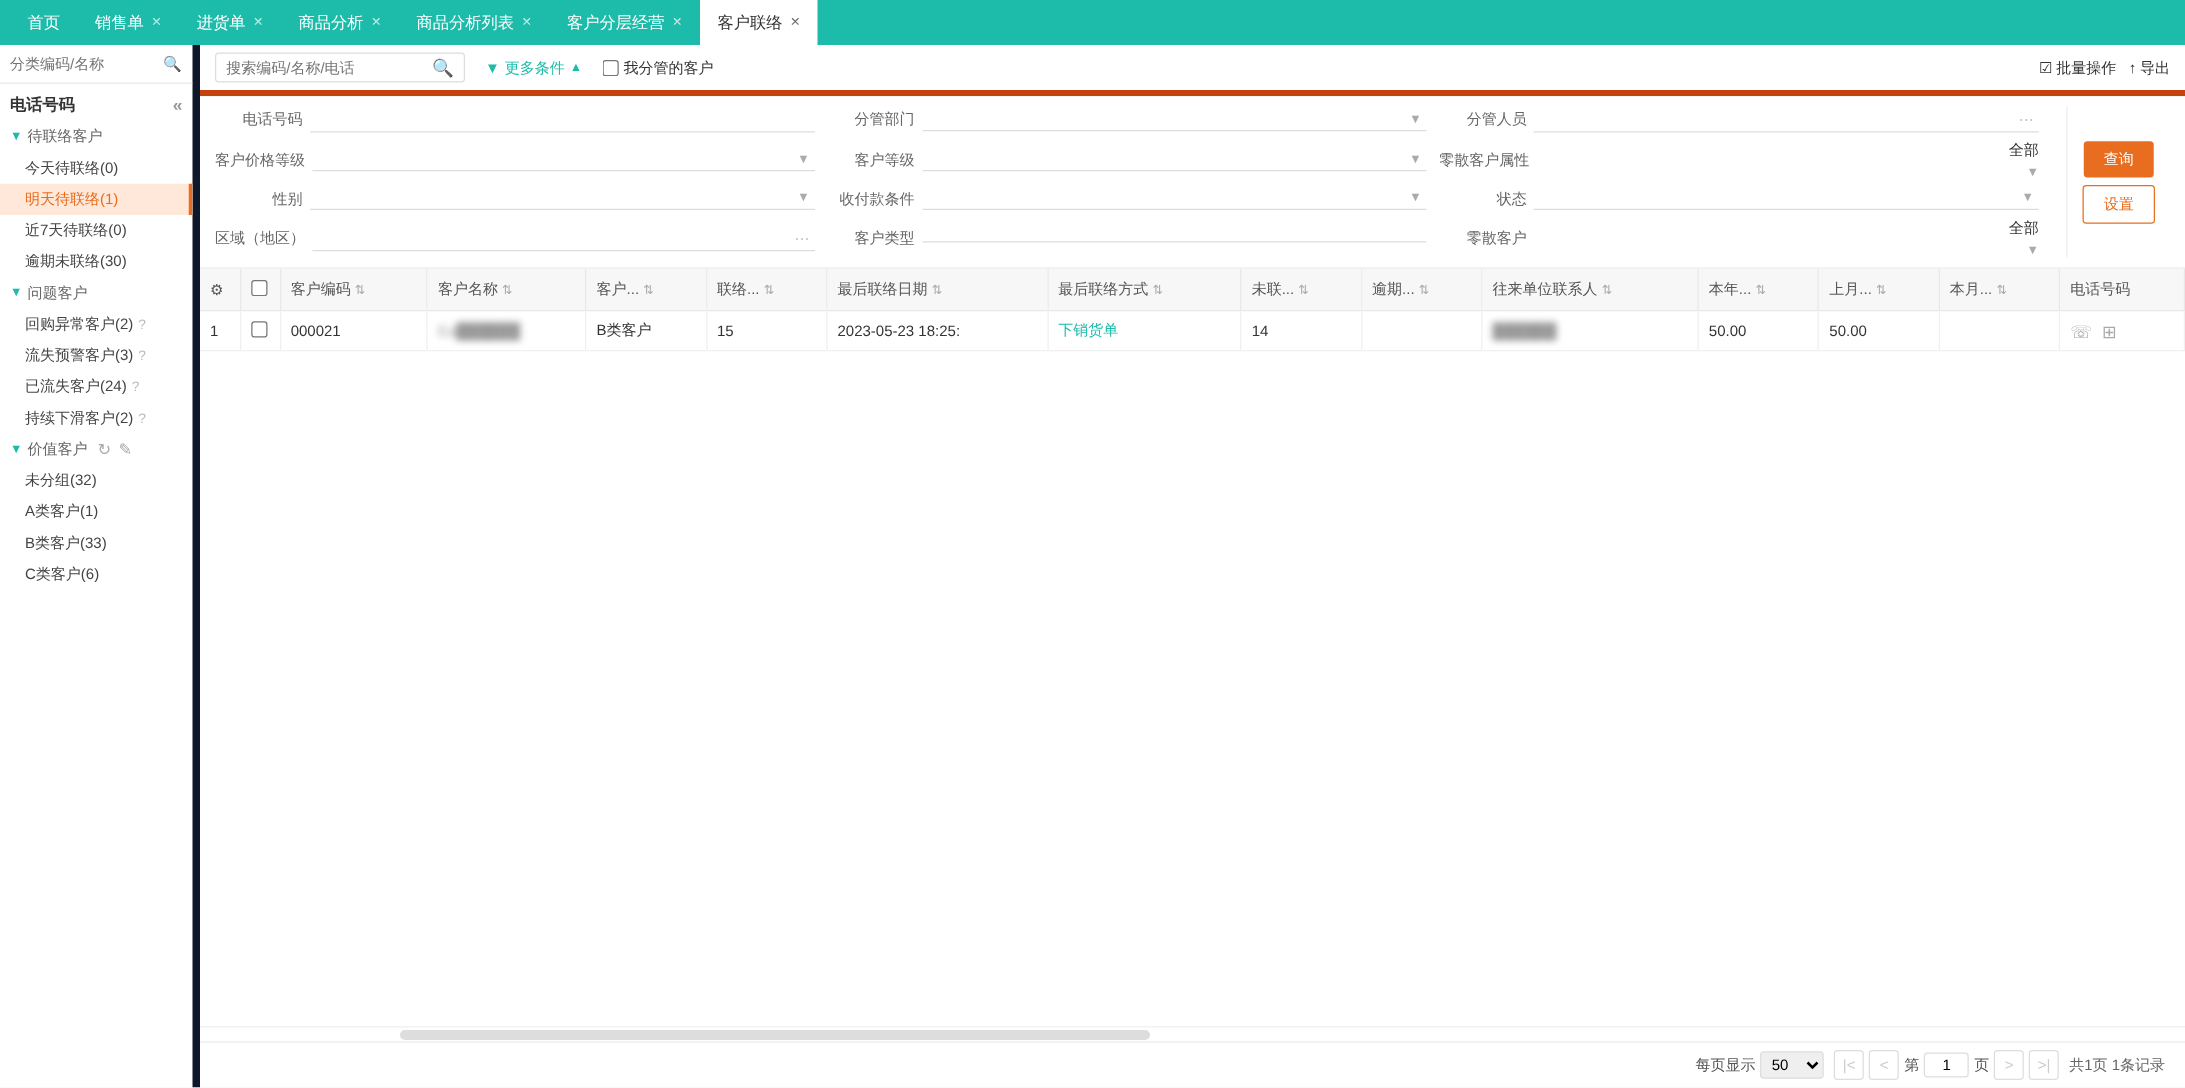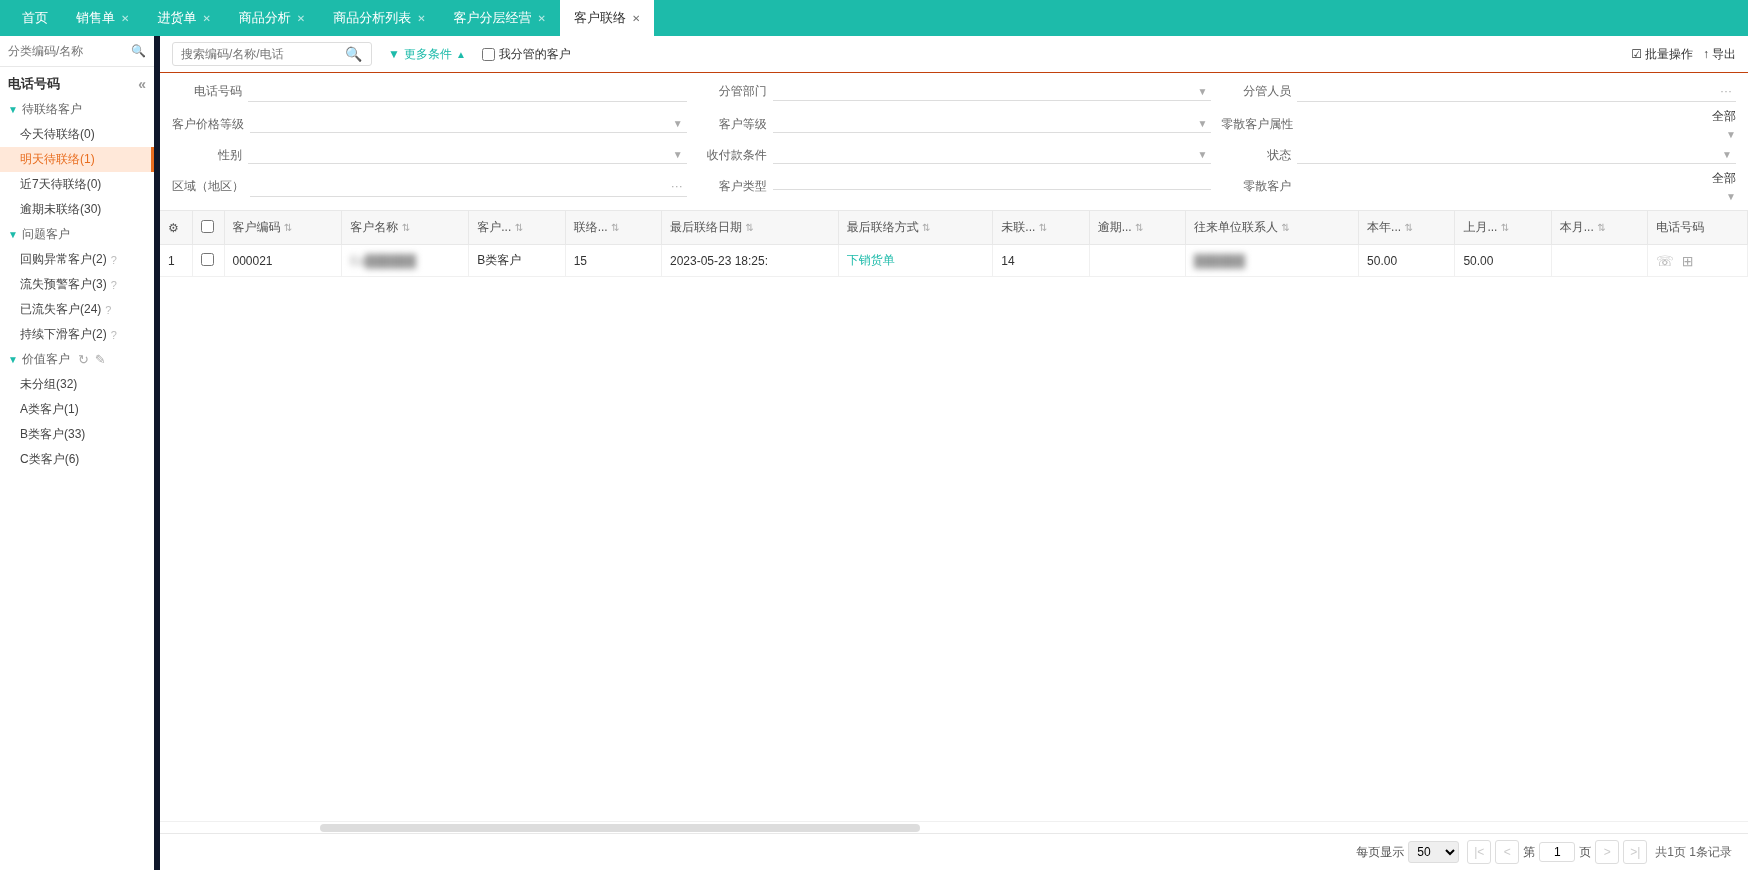--- a/index.html
+++ b/index.html
@@ -104,21 +104,21 @@
     .content-area {
       flex: 1;
       display: flex;
       flex-direction: column;
       overflow: hidden;
     }
 
     
     .toolbar {
       background: #fff;
-      border-bottom: 1px solid #c2410c;
+      border-bottom: 5px solid #c2410c;
       padding: 6px 12px;
       display: flex;
       align-items: center;
       gap: 8px;
     }
     .toolbar-search {
       display: flex;
       align-items: center;
       border: 1px solid #ddd;
       border-radius: 3px;
@@ -547,20 +547,24 @@
             <div class="filter-field">
               <span class="filter-label">零散客户</span>
               <div class="filter-select-inline" style="flex:2;">
                 <span>全部</span>
                 <span class="chevron" style="font-size:10px; color:#aaa;">▼</span>
               </div>
             </div>
           </div>
         </div>
 
+        <div style="display:flex; flex-direction:column; justify-content:center; align-items:center; padding:0 12px; gap:6px; border-left: 1px solid #eee; margin-left:10px;">
+          <button class="filter-action-btn">查询</button>
+          <button class="filter-action-btn secondary">设置</button>
+        </div>
       </div>
     </div>
 
     <div class="table-wrapper">
       <table>
         <thead>
           <tr>
             <th style="width:32px;">
               <span style="cursor:pointer;">⚙</span>
             </th>

